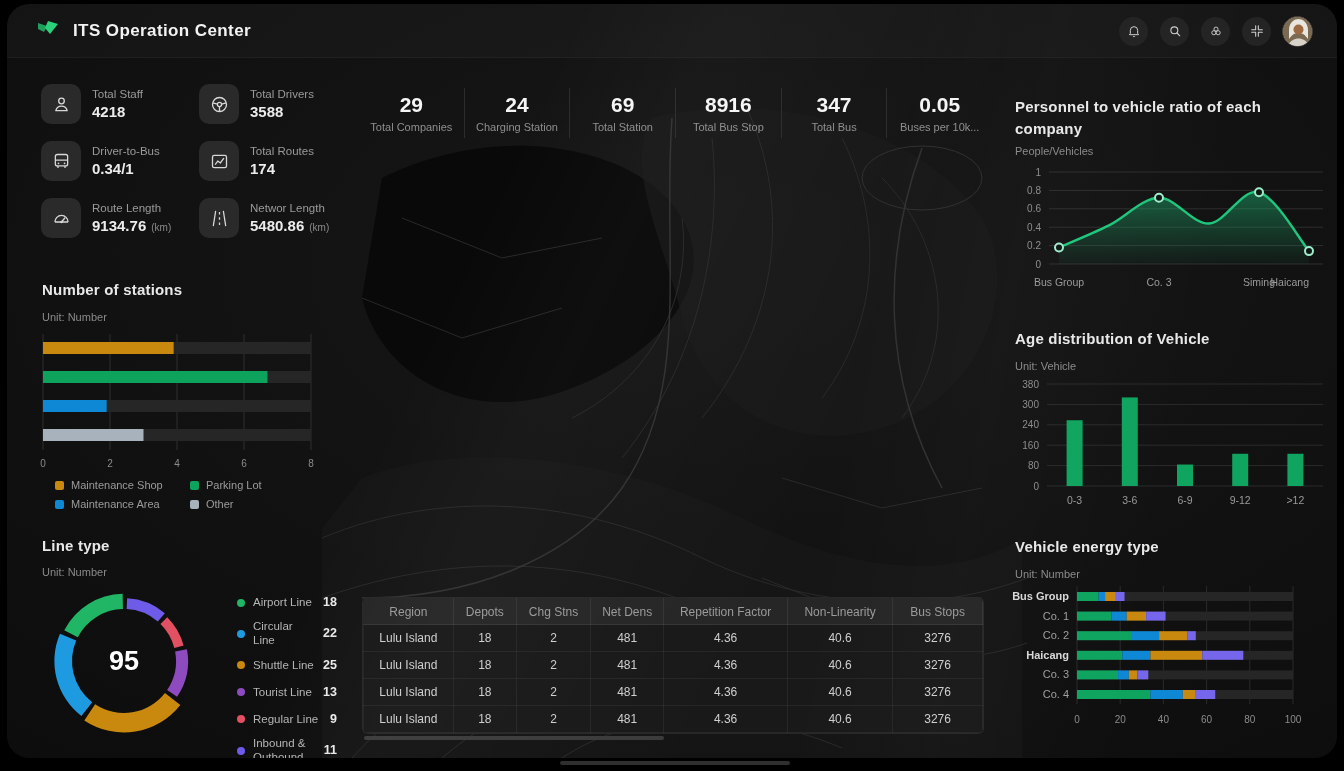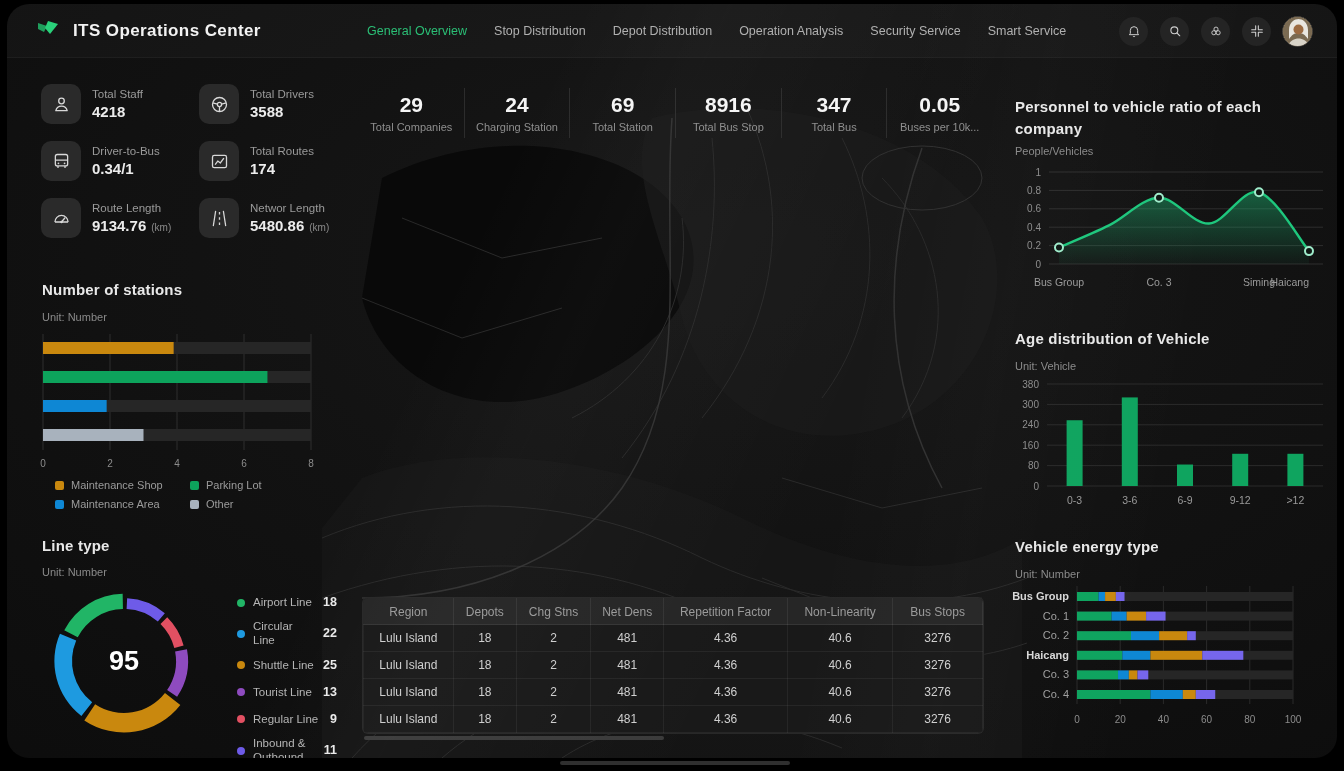--- a/index.html
+++ b/index.html
@@ -102,29 +102,21 @@
       <ellipse cx="600" cy="120" rx="60" ry="32" fill="none" stroke="#303030"></ellipse>
     </svg>
 
     <div class="header">
       <div class="logo">
         <svg width="24" height="24" viewBox="0 0 24 24">
           <path d="M2 4 L11 7 L8 13 L2 10 Z" fill="#1f9e5c"></path>
           <path d="M12 2 L22 5 L14 15 L9 9 Z" fill="#2ad17a"></path>
         </svg>
       </div>
-      <div class="app-title">ITS Operations Center</div>
-      <div class="nav" id="nav">
-          <div class="nav-item active">General Overview</div>
-          <div class="nav-item">Stop Distribution</div>
-          <div class="nav-item">Depot Distribution</div>
-          <div class="nav-item">Operation Analysis</div>
-          <div class="nav-item">Security Service</div>
-          <div class="nav-item">Smart Service</div>
-        </div>
+      <div class="app-title">ITS Operation Center</div>
       <div class="header-actions" id="header-actions">
           <div class="icon-btn">
             <svg width="16" height="16" viewBox="0 0 24 24">
               <path d="M6.5 15.5v-4.5a5.5 5.5 0 0 1 11 0v4.5l1.4 2h-13.8z" fill="none" stroke="#cfcfcf" stroke-width="1.5" stroke-linejoin="round"></path>
               <path d="M10.5 19.5a1.6 1.6 0 0 0 3 0" fill="none" stroke="#cfcfcf" stroke-width="1.5"></path>
             </svg>
           </div>
           <div class="icon-btn">
             <svg width="16" height="16" viewBox="0 0 24 24">
               <circle cx="11" cy="11" r="5.2" fill="none" stroke="#cfcfcf" stroke-width="1.6"></circle>

